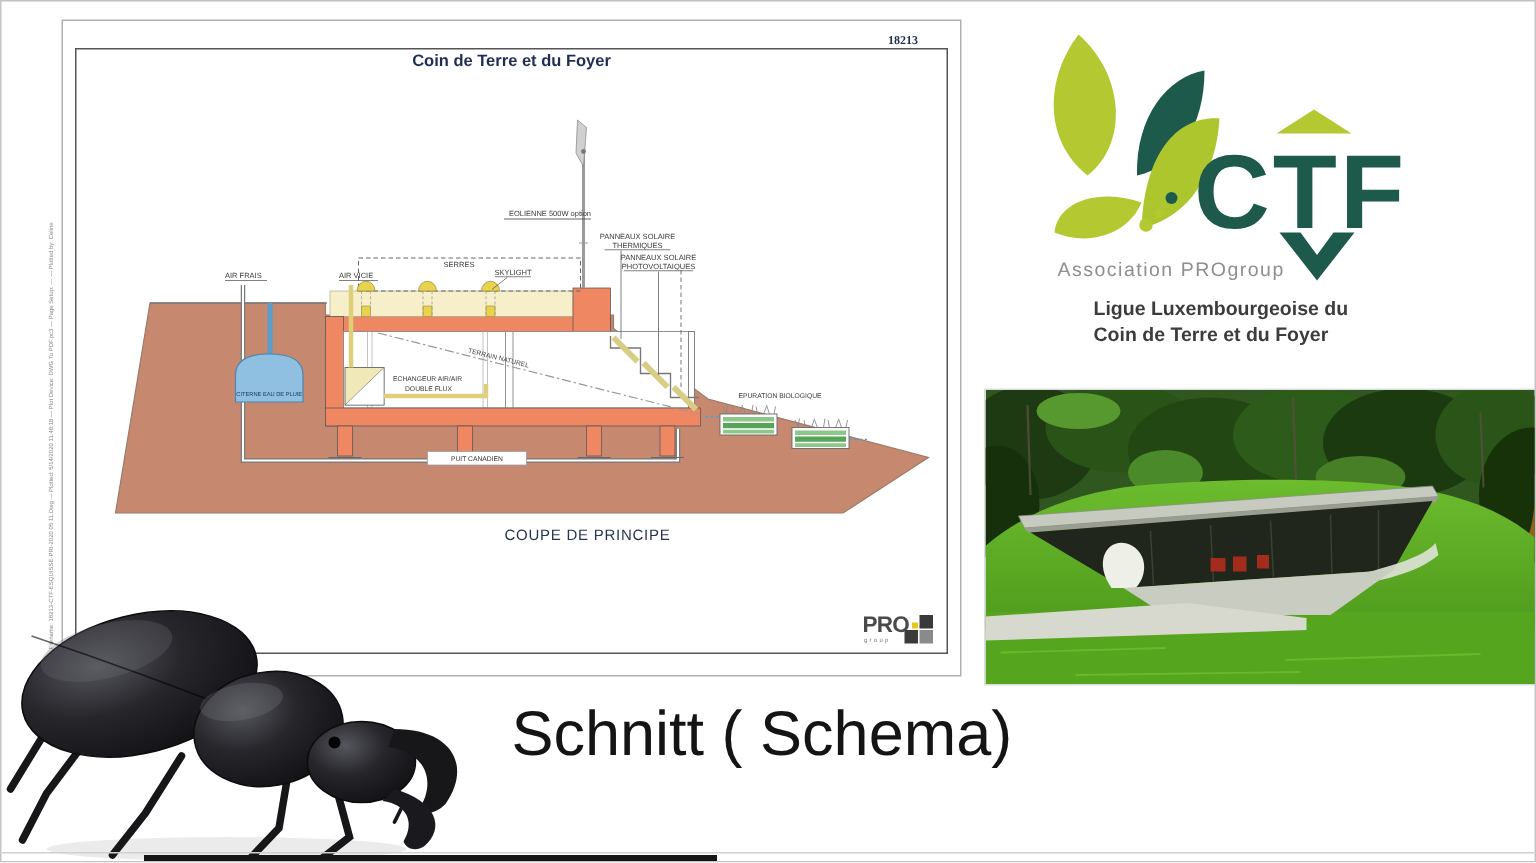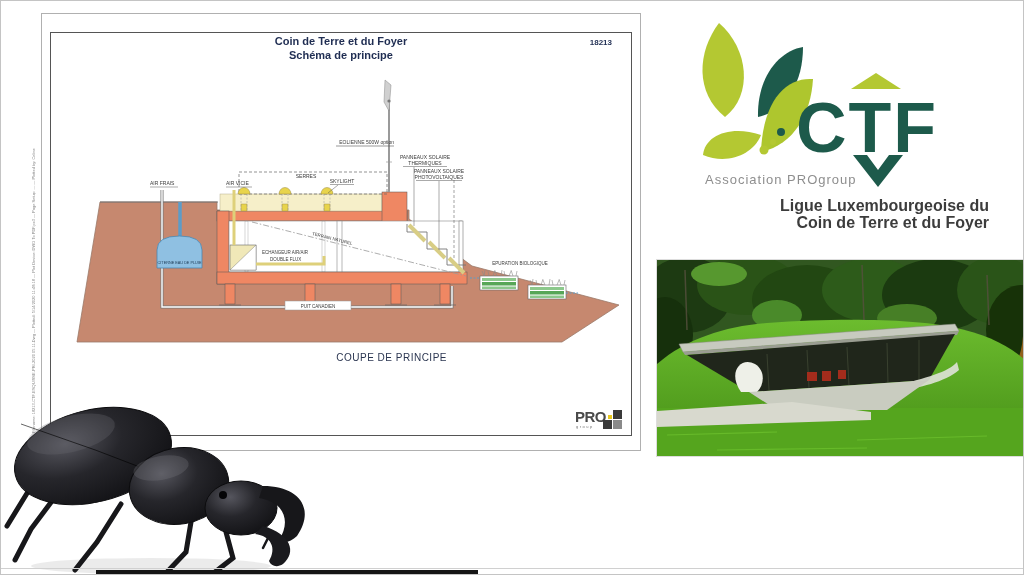--- a/index.html
+++ b/index.html
@@ -4,39 +4,39 @@
 <style>
   html,body{margin:0;padding:0;background:#fff;}
   #slide{position:relative;width:1024px;height:575px;background:#fff;overflow:hidden;
          font-family:"Liberation Sans",sans-serif;border:1px solid #c4c4c4;box-sizing:border-box;}
   
   #panel{position:absolute;left:40px;top:12px;width:600px;height:438px;background:#fff;
          border:1px solid #b0b0b0;box-sizing:border-box;}
   #frame{position:absolute;left:8px;top:18px;right:8px;bottom:14px;border:1px solid #555;}
   #panel .titleblock{position:absolute;left:0;top:20px;width:100%;text-align:center;
          color:#1f2d52;font-weight:bold;font-size:11px;line-height:14px;}
-  #projnum{position:absolute;right:28px;top:24px;color:#1f2d52;font-weight:bold;font-size:8px;}
+  #projnum{position:absolute;right:28px;top:8px;color:#1f2d52;font-weight:bold;font-size:8px;font-family:Liberation Serif, serif;}
   #coupe{position:absolute;left:205px;top:338px;width:200px;text-align:right;color:#2a3550;
          font-size:10px;letter-spacing:.5px;}
   #footer{position:absolute;left:128px;top:387px;width:300px;text-align:center;color:#333;}
   #footer .d{font-weight:bold;font-size:9px;}
   #footer .a{font-size:4.5px;color:#555;margin-top:3px;}
   #footer .c{font-size:4.5px;color:#555;}
   #prologo{position:absolute;left:533px;top:394px;width:58px;height:32px;text-align:right;}
   #prologo .pro{position:absolute;left:0;top:2px;font-size:15px;font-weight:800;color:#4a4a4a;
          letter-spacing:-.5px;line-height:13px;}
   #prologo .grp{position:absolute;left:1px;top:16px;font-size:4px;color:#777;letter-spacing:1.5px;}
   #prologo .sq{position:absolute;}
   #stamp{position:absolute;left:30px;top:432px;transform:rotate(-90deg);transform-origin:0 0;
          font-size:4px;color:#888;white-space:nowrap;}
   
   #ctf{position:absolute;left:690px;top:6px;width:330px;height:240px;}
   #ctf .assoc{position:absolute;left:14px;top:165px;font-size:13px;color:#8e8e8e;letter-spacing:1px;}
-  #ctf .org{position:absolute;left:38px;top:190px;width:260px;text-align:right;
-            font-size:16px;font-weight:bold;color:#3c3c3c;line-height:17px;}
+  #ctf .org{position:absolute;left:38px;top:190px;width:260px;text-align:left;
+            font-size:13px;font-weight:bold;color:#3c3c3c;line-height:17px;}
   
   #photo{position:absolute;left:655px;top:258px;width:368px;height:196px;border:1px solid #ddd;
          box-sizing:content-box;overflow:hidden;}
   
   #beetle{position:absolute;left:0px;top:393px;width:318px;height:182px;}
   
   #caption{position:absolute;left:340px;top:464px;font-size:42px;color:#141414;}
   #bottomline{position:absolute;left:0;top:567px;width:1024px;height:1px;background:#d0d0d0;}
   #bottombar{position:absolute;left:95px;top:569px;width:382px;height:6px;background:#151515;}
   svg text{font-family:"Liberation Sans",sans-serif;}
@@ -162,21 +162,20 @@
         <text x="184" y="171">AIR VICIE</text>
         <line x1="184" y1="173" x2="210" y2="173" stroke="#555" stroke-width="0.5"></line>
         <text x="220" y="240" font-size="4.5">ECHANGEUR AIR/AIR</text>
         <text x="228" y="246.5" font-size="4.5">DOUBLE FLUX</text>
         <text x="478" y="251" font-size="4.5" text-anchor="middle">EPURATION BIOLOGIQUE</text>
       </g>
     </svg>
 
     <div class="titleblock">
       <div>Coin de Terre et du Foyer</div>
-      <div>Schéma de principe</div>
     </div>
     <div id="projnum">18213</div>
     <div id="coupe">COUPE DE PRINCIPE</div>
 
 
     <div id="prologo">
       <div class="pro">PRO</div>
       <div class="grp">group</div>
       <div class="sq" style="left:38px;top:2px;width:9px;height:9px;background:#3a3a3a;"></div>
       <div class="sq" style="left:28px;top:12px;width:9px;height:9px;background:#3a3a3a;"></div>
@@ -283,15 +282,16 @@
     <ellipse cx="70" cy="40" rx="45" ry="18" transform="rotate(-14 70 40)" fill="#6a6a72" opacity="0.3"></ellipse>
     <path d="M20,30 Q95,55 170,85" stroke="#000" stroke-width="1" opacity="0.6" fill="none"></path>
     <ellipse cx="178" cy="92" rx="50" ry="38" transform="rotate(-10 178 92)" fill="url(#bg1)" stroke="#0c0c0e"></ellipse>
     <ellipse cx="160" cy="74" rx="28" ry="12" transform="rotate(-10 160 74)" fill="#77777f" opacity="0.3"></ellipse>
     <ellipse cx="240" cy="114" rx="36" ry="27" fill="url(#bg1)" stroke="#0c0c0e"></ellipse>
     <circle cx="222" cy="101" r="4" fill="#050507"></circle>
     <path d="M262,92 C300,92 314,116 296,142 C290,148 282,150 278,146 C290,128 284,108 258,104 Z" fill="#17171a"></path>
     <path d="M262,132 C290,140 296,158 282,170 C276,174 270,172 268,167 C276,154 270,142 254,140 Z" fill="#1a1a1e"></path>
   </svg>
 
+  <div id="caption">Schnitt ( Schema)</div>
   <div id="bottomline"></div>
   <div id="bottombar"></div>
 </div>
 
 </body></html>

